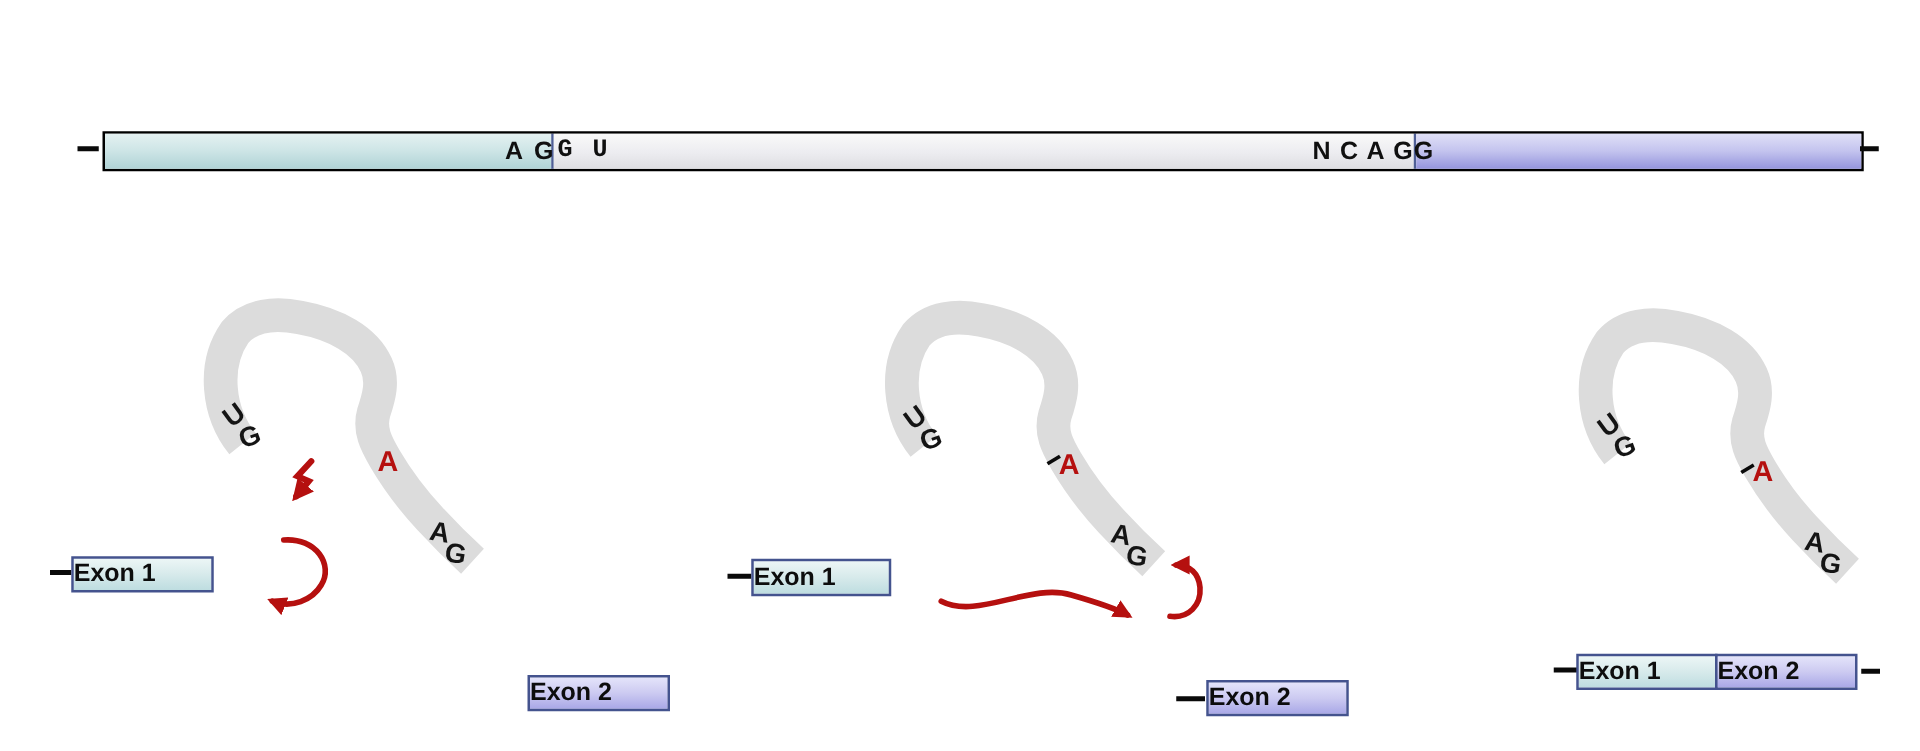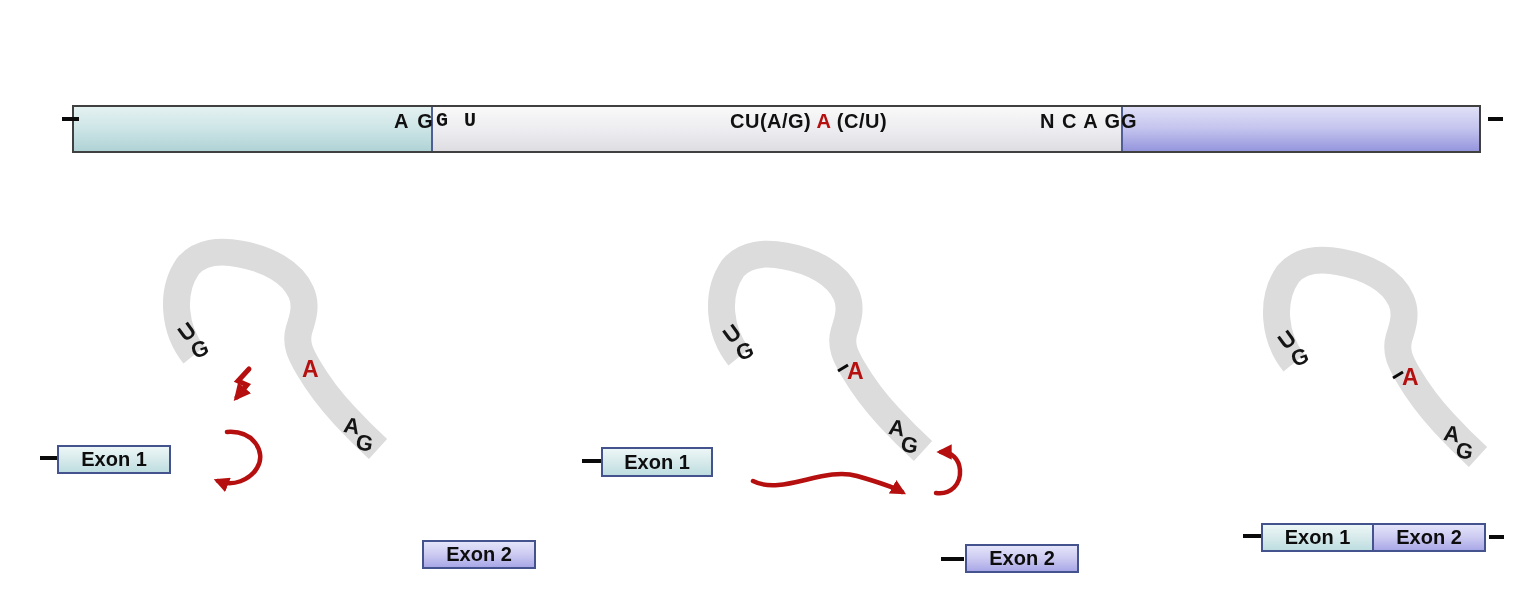--- a/index.html
+++ b/index.html
@@ -2,37 +2,37 @@
 <html><head>
 <meta charset="utf-8">
 <style>
   html,body{margin:0;padding:0;background:#ffffff;}
   .canvas{
     position:relative;width:1536px;height:601px;background:#ffffff;overflow:hidden;
     font-family:"Liberation Sans","DejaVu Sans",sans-serif;
   }
   
   .bar{
-    position:absolute;left:72px;top:105px;width:1409px;height:48px;
-    box-sizing:border-box;border:2px solid #404040;display:flex;
+    position:absolute;left:82px;top:105px;width:1409px;height:32px;
+    box-sizing:border-box;border:2px solid #000000;display:flex;
   }
   .seg{height:100%;}
   .seg.exon1{width:357px;background:linear-gradient(180deg,#e4f1f1 0%,#cfe6e7 45%,#b0d3d6 100%);}
   .seg.divider{width:2px;background:#4f5f96;}
   .seg.intron{flex:1;background:linear-gradient(180deg,#f9f9f9 0%,#ececf0 55%,#dedee2 100%);}
   .seg.exon2{width:356px;background:linear-gradient(180deg,#e0e0f7 0%,#c3c3ee 50%,#9595dd 100%);}
   .barlabel{
     position:absolute;top:1px;height:26px;line-height:26px;
     font-size:20px;font-weight:bold;color:#101010;white-space:pre;letter-spacing:2px;
   }
   .red{color:#b5100f;}
   
   .exonbox{
     position:absolute;box-sizing:border-box;height:29px;
-    border:2.5px solid #44538e;display:flex;align-items:center;justify-content:center;
+    border:2.5px solid #44538e;display:flex;align-items:center;
     font-size:20px;font-weight:bold;color:#0d0d0d;
   }
   .exonbox.teal{background:linear-gradient(180deg,#ecf6f6 0%,#d9ebec 45%,#bedde0 100%);}
   .exonbox.purple{background:linear-gradient(180deg,#e4e4fa 0%,#cccaf1 50%,#a9a8e7 100%);}
   
   .tick{position:absolute;height:3.5px;background:#0a0a0a;}
   
   .overlay{position:absolute;left:0;top:0;}
   .ribbon{fill:none;stroke:#dcdcdc;stroke-width:27;stroke-linejoin:round;stroke-linecap:butt;}
   .lariat-letter{font-family:"Liberation Sans","DejaVu Sans",sans-serif;font-weight:bold;font-size:22px;fill:#141414;}
@@ -48,21 +48,20 @@
 
   <div class="bar">
     <div class="seg exon1"></div>
     <div class="seg divider"></div>
     <div class="seg intron"></div>
     <div class="seg divider"></div>
     <div class="seg exon2"></div>
 
     <span class="barlabel" style="left:320px;">A G</span>
     <span class="barlabel" style="left:362px;font-family:Liberation Mono, monospace;">G U</span>
-    <span class="barlabel" style="left:656px;letter-spacing:0.5px;"><span>CU(A/G)</span><span> </span><span class="red">A</span><span> </span><span>(C/U)</span></span>
     <span class="barlabel" style="left:966px;letter-spacing:1px;">N C A G</span>
     <span class="barlabel" style="left:1047px;">G</span>
   </div>
 
   <div class="tick" style="left:62px;top:117px;width:17px;"></div>
   <div class="tick" style="left:1488px;top:117px;width:15px;"></div>
   <div class="tick" style="left:40px;top:456px;width:17px;"></div>
   <div class="tick" style="left:582px;top:459px;width:19px;"></div>
   <div class="tick" style="left:941px;top:557px;width:23px;"></div>
   <div class="tick" style="left:1243px;top:534px;width:19px;"></div>

